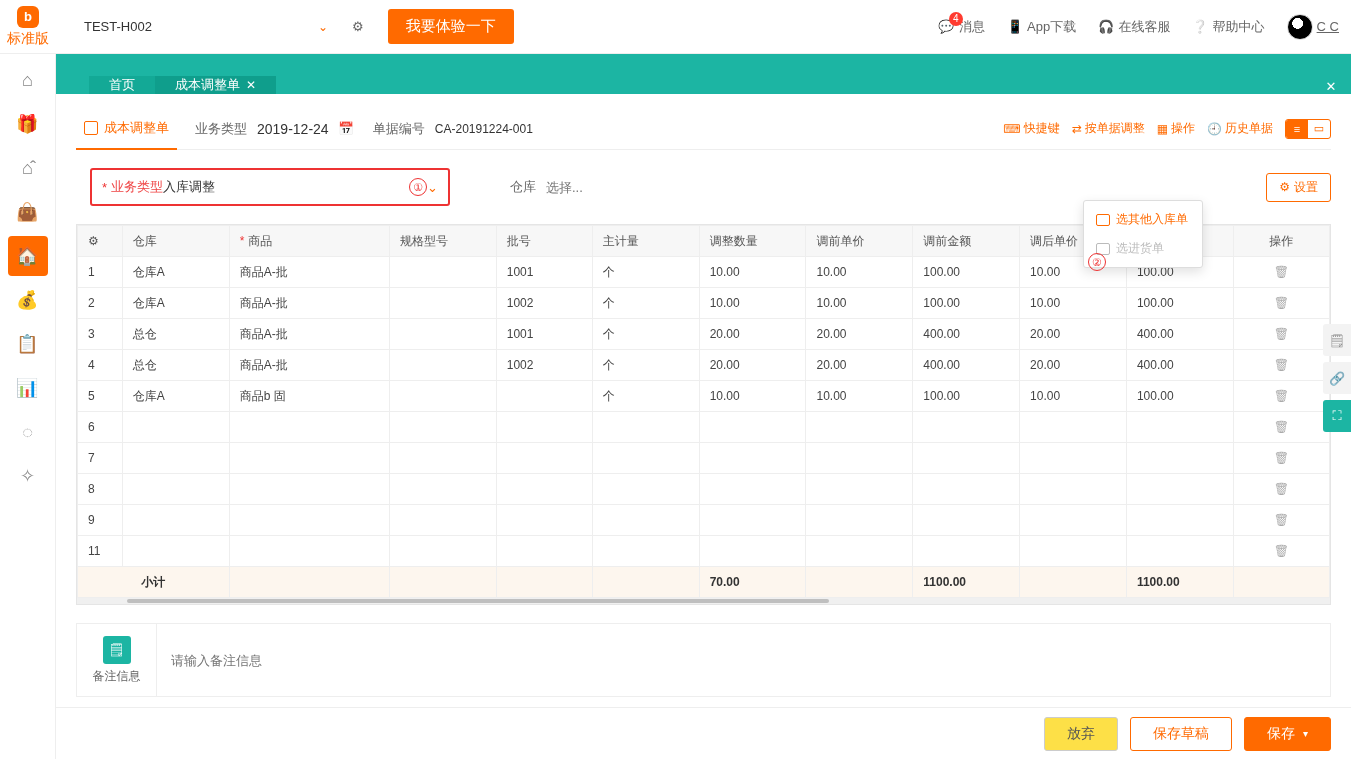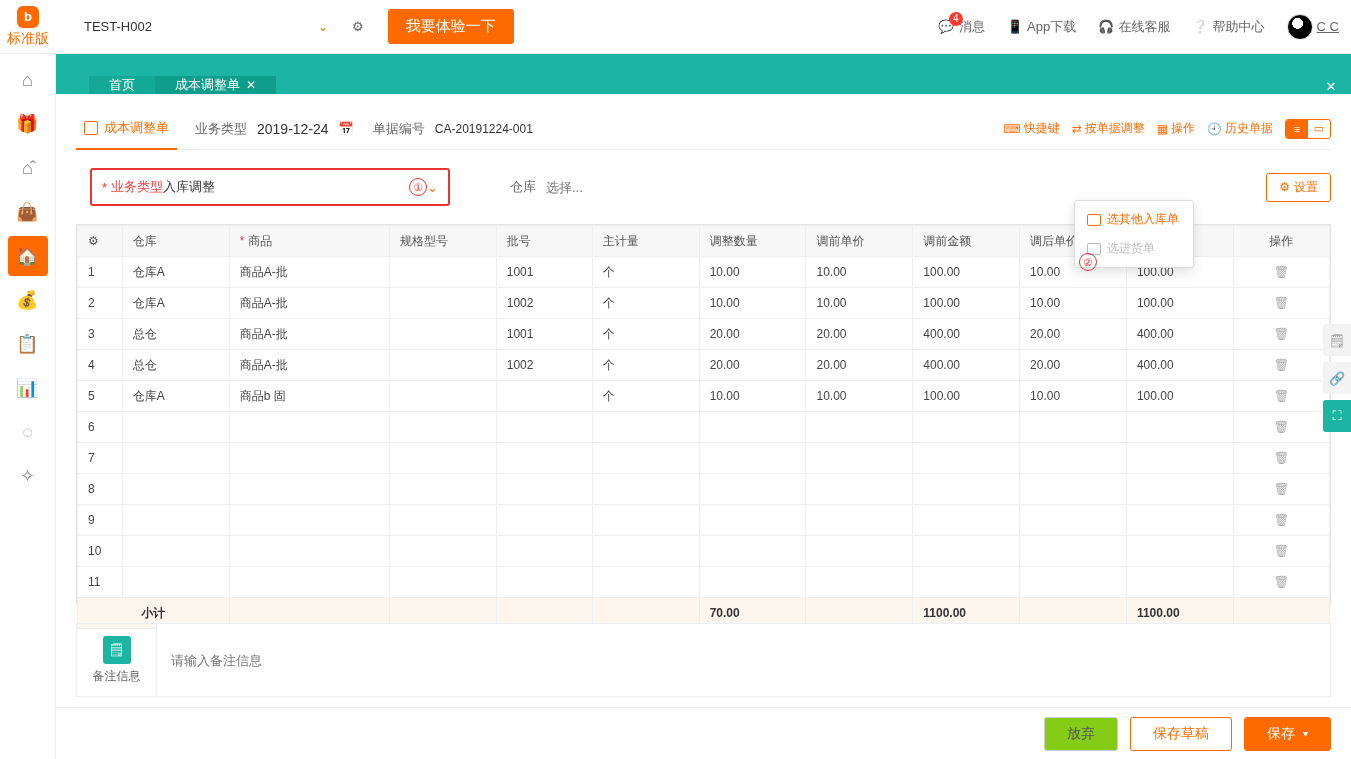--- a/index.html
+++ b/index.html
@@ -59,21 +59,21 @@
 .biz-box { border: 2px solid #e33; border-radius: 3px; display: flex; align-items: center; height: 38px; padding: 0 10px 0 10px; width: 360px; position: relative; }
 .req-star { color: #e33; margin-right: 4px; }
 .biz-label { color: #ef4444; }
 .biz-value { color: #333; flex: 1; }
 .biz-chev { color: #ff6a00; }
 .circ-anno { display:inline-flex;width:18px;height:18px;border:1.5px solid #e33;color:#e33;border-radius:50%;align-items:center;justify-content:center;font-size:11px;margin-left:10px; }
 .wh-group { display: flex; align-items: center; gap: 10px; color: #666; }
 .wh-input { border: none; outline: none; font-size: 13px; color: #999; width: 200px; }
 .set-btn { margin-left: auto; border: 1px solid #ff6a00; color: #ff6a00; background: #fff; padding: 5px 12px; border-radius: 3px; cursor: pointer; display: flex; align-items: center; gap: 4px; font-size: 12px; }
 
-.dropdown-pop { position: absolute; top: 32px; right: 137px; background: #fff; border: 1px solid #ddd; box-shadow: 0 4px 12px rgba(0,0,0,.12); border-radius: 3px; width: 120px; z-index: 50; padding: 4px 0; }
+.dropdown-pop { position: absolute; top: 32px; right: 128px; background: #fff; border: 1px solid #ddd; box-shadow: 0 4px 12px rgba(0,0,0,.12); border-radius: 3px; width: 120px; z-index: 50; padding: 4px 0; }
 .dropdown-pop .dd-item { padding: 6px 12px; display: flex; align-items: center; gap: 6px; cursor: pointer; font-size: 12px; }
 .dd-item.hl { color: #ff6a00; }
 .dd-item.dim { color: #bbb; }
 .dd-ico { width: 14px; height: 12px; border: 1.5px solid currentColor; border-radius: 2px; display: inline-block; }
 .anno2 { position: absolute; right: 96px; bottom: -4px; }
 
 
 .table-wrap { flex: 1; border: 1px solid #e5e5e5; min-height: 0; display: flex; flex-direction: column; }
 .grid { width: 100%; border-collapse: collapse; table-layout: fixed; background:#fff; }
 .grid th, .grid td { border: 1px solid #eee; height: 31px; padding: 0 10px; font-size: 12px; text-align: left; white-space: nowrap; overflow: hidden; }
@@ -95,21 +95,21 @@
 
 .remarks-box { margin-top: 18px; border: 1px solid #eee; display: flex; height: 74px; }
 .remarks-side { width: 80px; display: flex; flex-direction: column; align-items: center; justify-content: center; border-right: 1px solid #eee; gap: 4px; }
 .remarks-side .ric { width: 28px; height: 28px; background: #1cb5a3; border-radius: 3px; display:flex;align-items:center;justify-content:center;color:#fff; }
 .remarks-side .rlb { font-size: 12px; color: #666; }
 .remarks-input { flex: 1; border: none; outline: none; padding: 10px 14px; font-size: 13px; color: #999; resize: none; }
 
 
 .footer { height: 52px; border-top: 1px solid #eee; display: flex; align-items: center; justify-content: flex-end; gap: 12px; padding: 0 20px; }
 .btn { height: 34px; padding: 0 22px; border-radius: 3px; font-size: 14px; cursor: pointer; display: inline-flex; align-items: center; gap:4px; }
-.btn-plain { background: #84cc16; border: 1px solid #ccc; color: #555; }
+.btn-plain { background: #fde047; border: 1px solid #ccc; color: #555; }
 .btn-outline { background: #fff; border: 1px solid #ff6a00; color: #ff6a00; }
 .btn-primary { background: #ff6a00; border: 1px solid #ff6a00; color: #fff; }
 .btn-primary .car { font-size: 10px; margin-left: 4px; }
 
 .ico { display:inline-block; }
 </style>
 </head>
 <body>
 
 <div class="app">
@@ -424,34 +424,20 @@
                   <td></td>
                   <td></td>
                   <td></td>
                   <td></td>
                   <td></td>
                   <td></td>
                   <td></td>
                   <td class="col-op" style="text-align:center"><span class="del-ico">🗑</span></td>
                 </tr>
                 <tr>
-                  <td class="col-idx">10</td>
-                  <td></td>
-                  <td></td>
-                  <td></td>
-                  <td></td>
-                  <td></td>
-                  <td></td>
-                  <td></td>
-                  <td></td>
-                  <td></td>
-                  <td></td>
-                  <td class="col-op" style="text-align:center"><span class="del-ico">🗑</span></td>
-                </tr>
-                <tr>
                   <td class="col-idx">11</td>
                   <td></td>
                   <td></td>
                   <td></td>
                   <td></td>
                   <td></td>
                   <td></td>
                   <td></td>
                   <td></td>
                   <td></td>

